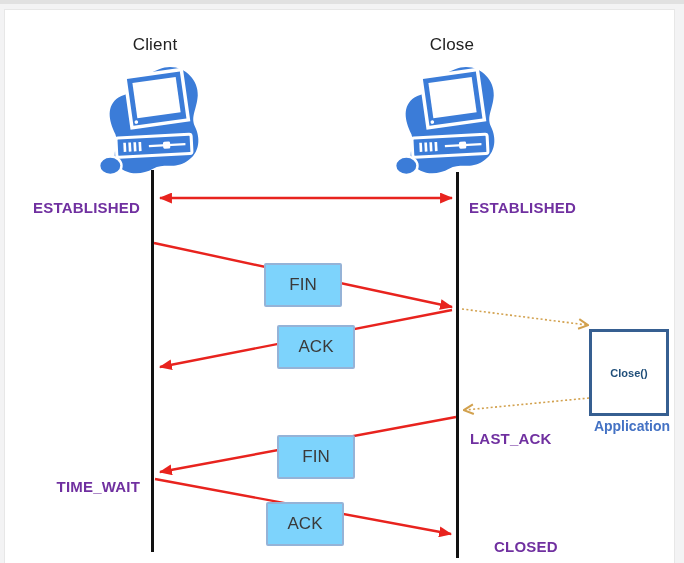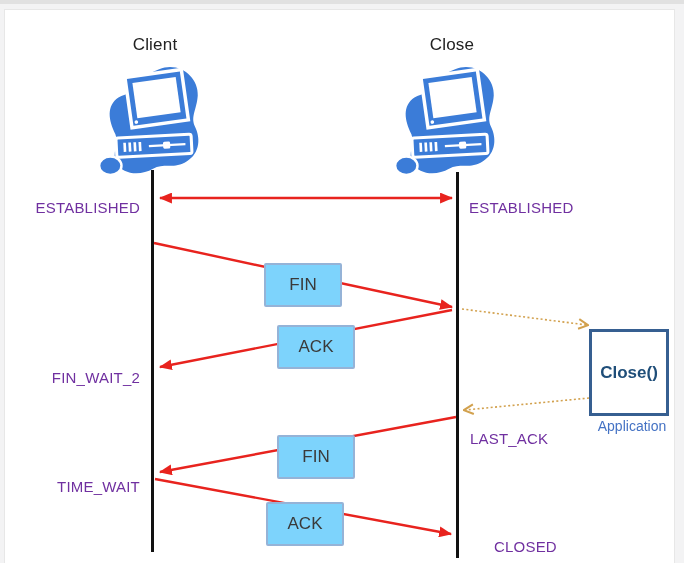--- a/index.html
+++ b/index.html
@@ -16,40 +16,40 @@
     background:#ffffff;border:1px solid #e7e7e7;box-sizing:border-box;
   }
   svg.lines{position:absolute;left:0;top:0;z-index:2;}
   .layer{position:absolute;left:0;top:0;width:684px;height:563px;z-index:3;margin-top:9px;}
   .actor-title{
     position:absolute;width:120px;text-align:center;
     font-size:17px;color:#222;letter-spacing:0.2px;
   }
   .comp-icon{position:absolute;width:112px;height:122px;}
   .state{
-    position:absolute;font-size:15px;font-weight:normal;color:#7030A0;
+    position:absolute;font-size:15px;font-weight:bold;color:#7030A0;
     letter-spacing:0.2px;white-space:nowrap;
   }
   .state.left{width:132px;text-align:right;}
   .state.right{text-align:left;}
   .msgbox{
     position:absolute;width:74px;height:40px;
     background:#7dd3fc;border:2px solid #95B3D7;border-radius:2px;
     display:flex;align-items:center;justify-content:center;
     font-size:17px;color:#3a3a3a;
   }
   .close-box{
     position:absolute;left:589px;top:320px;width:74px;height:81px;
     background:#ffffff;border:3px solid #365F91;
     display:flex;align-items:center;justify-content:center;
-    font-size:17px;font-weight:bold;color:#1F4E79;
+    font-size:11px;font-weight:bold;color:#1F4E79;
   }
   .application-caption{
     position:absolute;left:580px;top:409px;width:104px;text-align:center;
-    font-size:14px;font-weight:normal;color:#4472C4;
+    font-size:14px;font-weight:bold;color:#4472C4;
   }
 </style>
 </head>
 <body>
 
 <div class="top-strip"></div>
 <div class="card"></div>
 
 <svg class="lines" width="684" height="563">
   <defs>
@@ -122,21 +122,20 @@
         <rect x="32" y="79" width="2.6" height="9" fill="#ffffff"></rect>
         <rect x="37" y="79" width="2.6" height="9" fill="#ffffff"></rect>
         <rect x="42" y="79" width="2.6" height="9" fill="#ffffff"></rect>
         <line x1="52" y1="83.5" x2="88" y2="83.5" stroke="#ffffff" stroke-width="2.2"></line>
         <rect x="66" y="80" width="7" height="7" rx="1.5" fill="#ffffff"></rect>
       </g>
     </svg>
   </div>
 
   <div class="state left" style="left:8px;top:190px;">ESTABLISHED</div>
-  <div class="state left" style="left:8px;top:360px;">FIN_WAIT_2</div>
   <div class="state left" style="left:8px;top:469px;">TIME_WAIT</div>
 
   <div class="state right" style="left:469px;top:190px;">ESTABLISHED</div>
   <div class="state right" style="left:470px;top:421px;">LAST_ACK</div>
   <div class="state right" style="left:494px;top:529px;">CLOSED</div>
 
   <div class="msgbox" style="left:264px;top:254px;">FIN</div>
   <div class="msgbox" style="left:277px;top:316px;">ACK</div>
   <div class="msgbox" style="left:277px;top:426px;">FIN</div>
   <div class="msgbox" style="left:266px;top:493px;">ACK</div>

